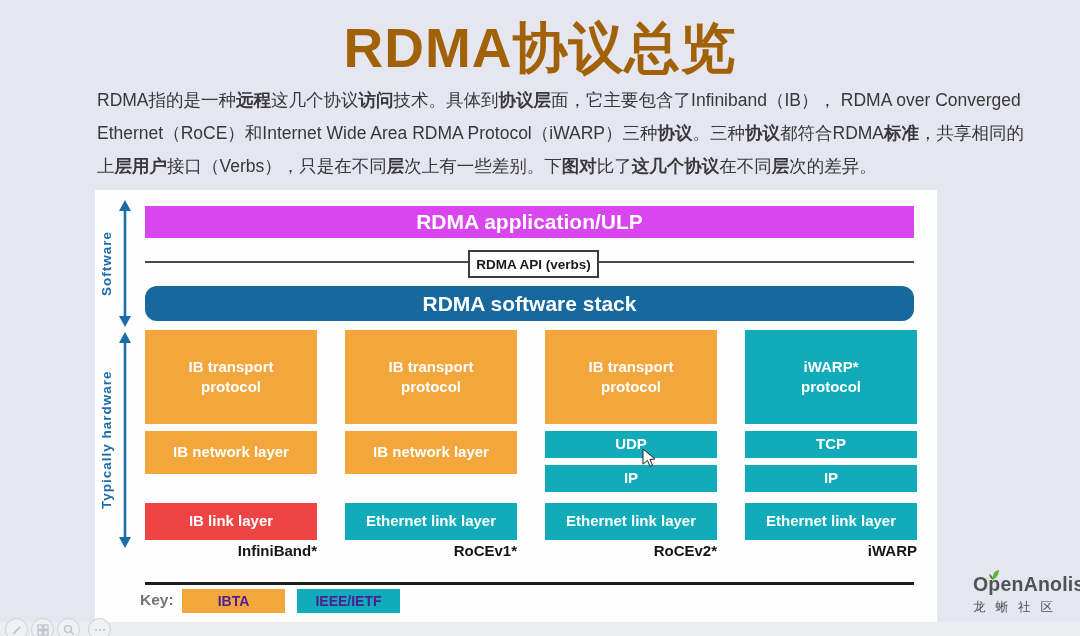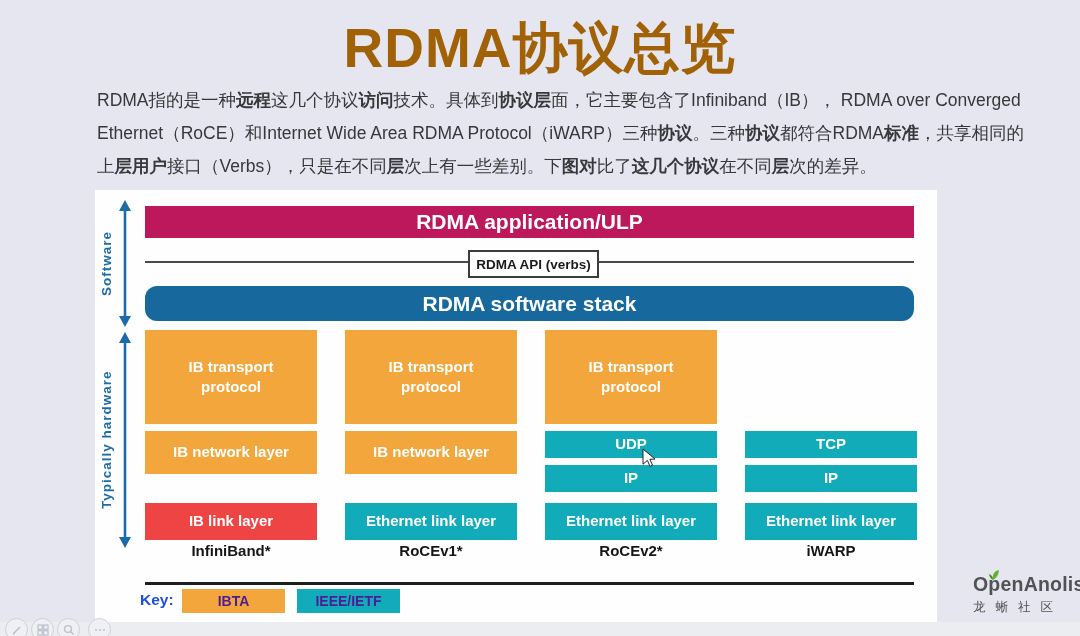--- a/index.html
+++ b/index.html
@@ -35,26 +35,26 @@
   
   .pcol{position:absolute;top:140px;width:172px;height:235px;}
   .pbox{position:absolute;left:0;width:172px;color:#fff;font-weight:bold;font-size:15px;
         display:flex;align-items:center;justify-content:center;text-align:center;line-height:1.35;
         box-sizing:border-box;}
   .slot-transport{top:0;height:94px;padding:16px 30px;}
   .slot-mid-full{top:101px;height:43px;}
   .slot-mid-top{top:101px;height:27px;}
   .slot-mid-bottom{top:135px;height:27px;}
   .slot-link{top:173px;height:37px;}
-  .pfoot{position:absolute;left:0;top:212px;width:172px;text-align:center;
+  .pfoot{position:absolute;left:0;top:212px;width:172px;text-align:right;
          font-size:15px;font-weight:bold;color:#161616;}
 
   .divider{position:absolute;left:50px;top:392px;width:769px;height:3px;background:#1e1e1e;}
 
-  .key-label{position:absolute;left:45px;top:401px;font-size:15.5px;font-weight:bold;color:#1d4ed8;}
+  .key-label{position:absolute;left:45px;top:401px;font-size:15.5px;font-weight:bold;color:#737373;}
   .key-box{position:absolute;top:399px;width:103px;height:24px;display:flex;align-items:center;
            justify-content:center;color:#4c1d95;font-weight:bold;font-size:14px;}
 
   
   .cursor{position:absolute;left:547px;top:258px;z-index:5;}
 
   
   .logo{position:absolute;left:973px;top:573px;width:130px;}
   .logo-en{font-size:19.5px;font-weight:bold;color:#515254;letter-spacing:0.2px;white-space:nowrap;}
   .logo-cn{font-size:12.5px;color:#515254;letter-spacing:10px;white-space:nowrap;margin-top:3px;}
@@ -88,21 +88,21 @@
     </svg>
     <div class="v-label" style="top: 10px; height: 127px; color: rgb(28, 108, 168);">Software</div>
 
     <svg class="v-arrow" style="top:142px;" width="16" height="216" viewBox="0 0 16 216">
       <line class="a-st" x1="8" y1="9" x2="8" y2="207" stroke="#1c6ca8" stroke-width="2.6"></line>
       <polygon class="a-fl" points="8,0 2,11 14,11" fill="#1c6ca8"></polygon>
       <polygon class="a-fl" points="8,216 2,205 14,205" fill="#1c6ca8"></polygon>
     </svg>
     <div class="v-label" style="top: 142px; height: 216px; color: rgb(28, 108, 168);">Typically hardware</div>
 
-    <div class="bar bar-app" style="background: #be185d;">RDMA application/ULP</div>
+    <div class="bar bar-app" style="background: #d946ef;">RDMA application/ULP</div>
     <div class="api-line"></div>
     <div class="api-box">RDMA API (verbs)</div>
     <div class="bar bar-stack" style="background: rgb(22, 104, 157); border-radius: 12px;">RDMA software stack</div>
 
     <div>
         <div class="pcol" style="left: 50px;">
           <div class="pbox slot-transport" style="background: rgb(242, 166, 60);">IB transport protocol</div>
           <div class="pbox slot-mid-full" style="background: rgb(242, 166, 60);">IB network layer</div>
           <div class="pbox slot-link" style="background: #ef4444;">IB link layer</div>
           <div class="pfoot">InfiniBand*</div>
@@ -114,20 +114,21 @@
           <div class="pfoot">RoCEv1*</div>
         </div>
         <div class="pcol" style="left: 450px;">
           <div class="pbox slot-transport" style="background: rgb(242, 166, 60);">IB transport protocol</div>
           <div class="pbox slot-mid-top" style="background: rgb(18, 171, 185); text-align: center;">UDP</div>
           <div class="pbox slot-mid-bottom" style="background: rgb(18, 171, 185);">IP</div>
           <div class="pbox slot-link" style="background: rgb(18, 171, 185);">Ethernet link layer</div>
           <div class="pfoot">RoCEv2*</div>
         </div>
         <div class="pcol" style="left: 650px;">
+          <div class="pbox slot-transport" style="background: rgb(18, 171, 185);">iWARP* protocol</div>
           <div class="pbox slot-mid-top" style="background: rgb(18, 171, 185);">TCP</div>
           <div class="pbox slot-mid-bottom" style="background: rgb(18, 171, 185);">IP</div>
           <div class="pbox slot-link" style="background: rgb(18, 171, 185);">Ethernet link layer</div>
           <div class="pfoot">iWARP</div>
         </div>
       </div>
 
     <div class="divider"></div>
 
     <div class="key-label">Key:</div>

